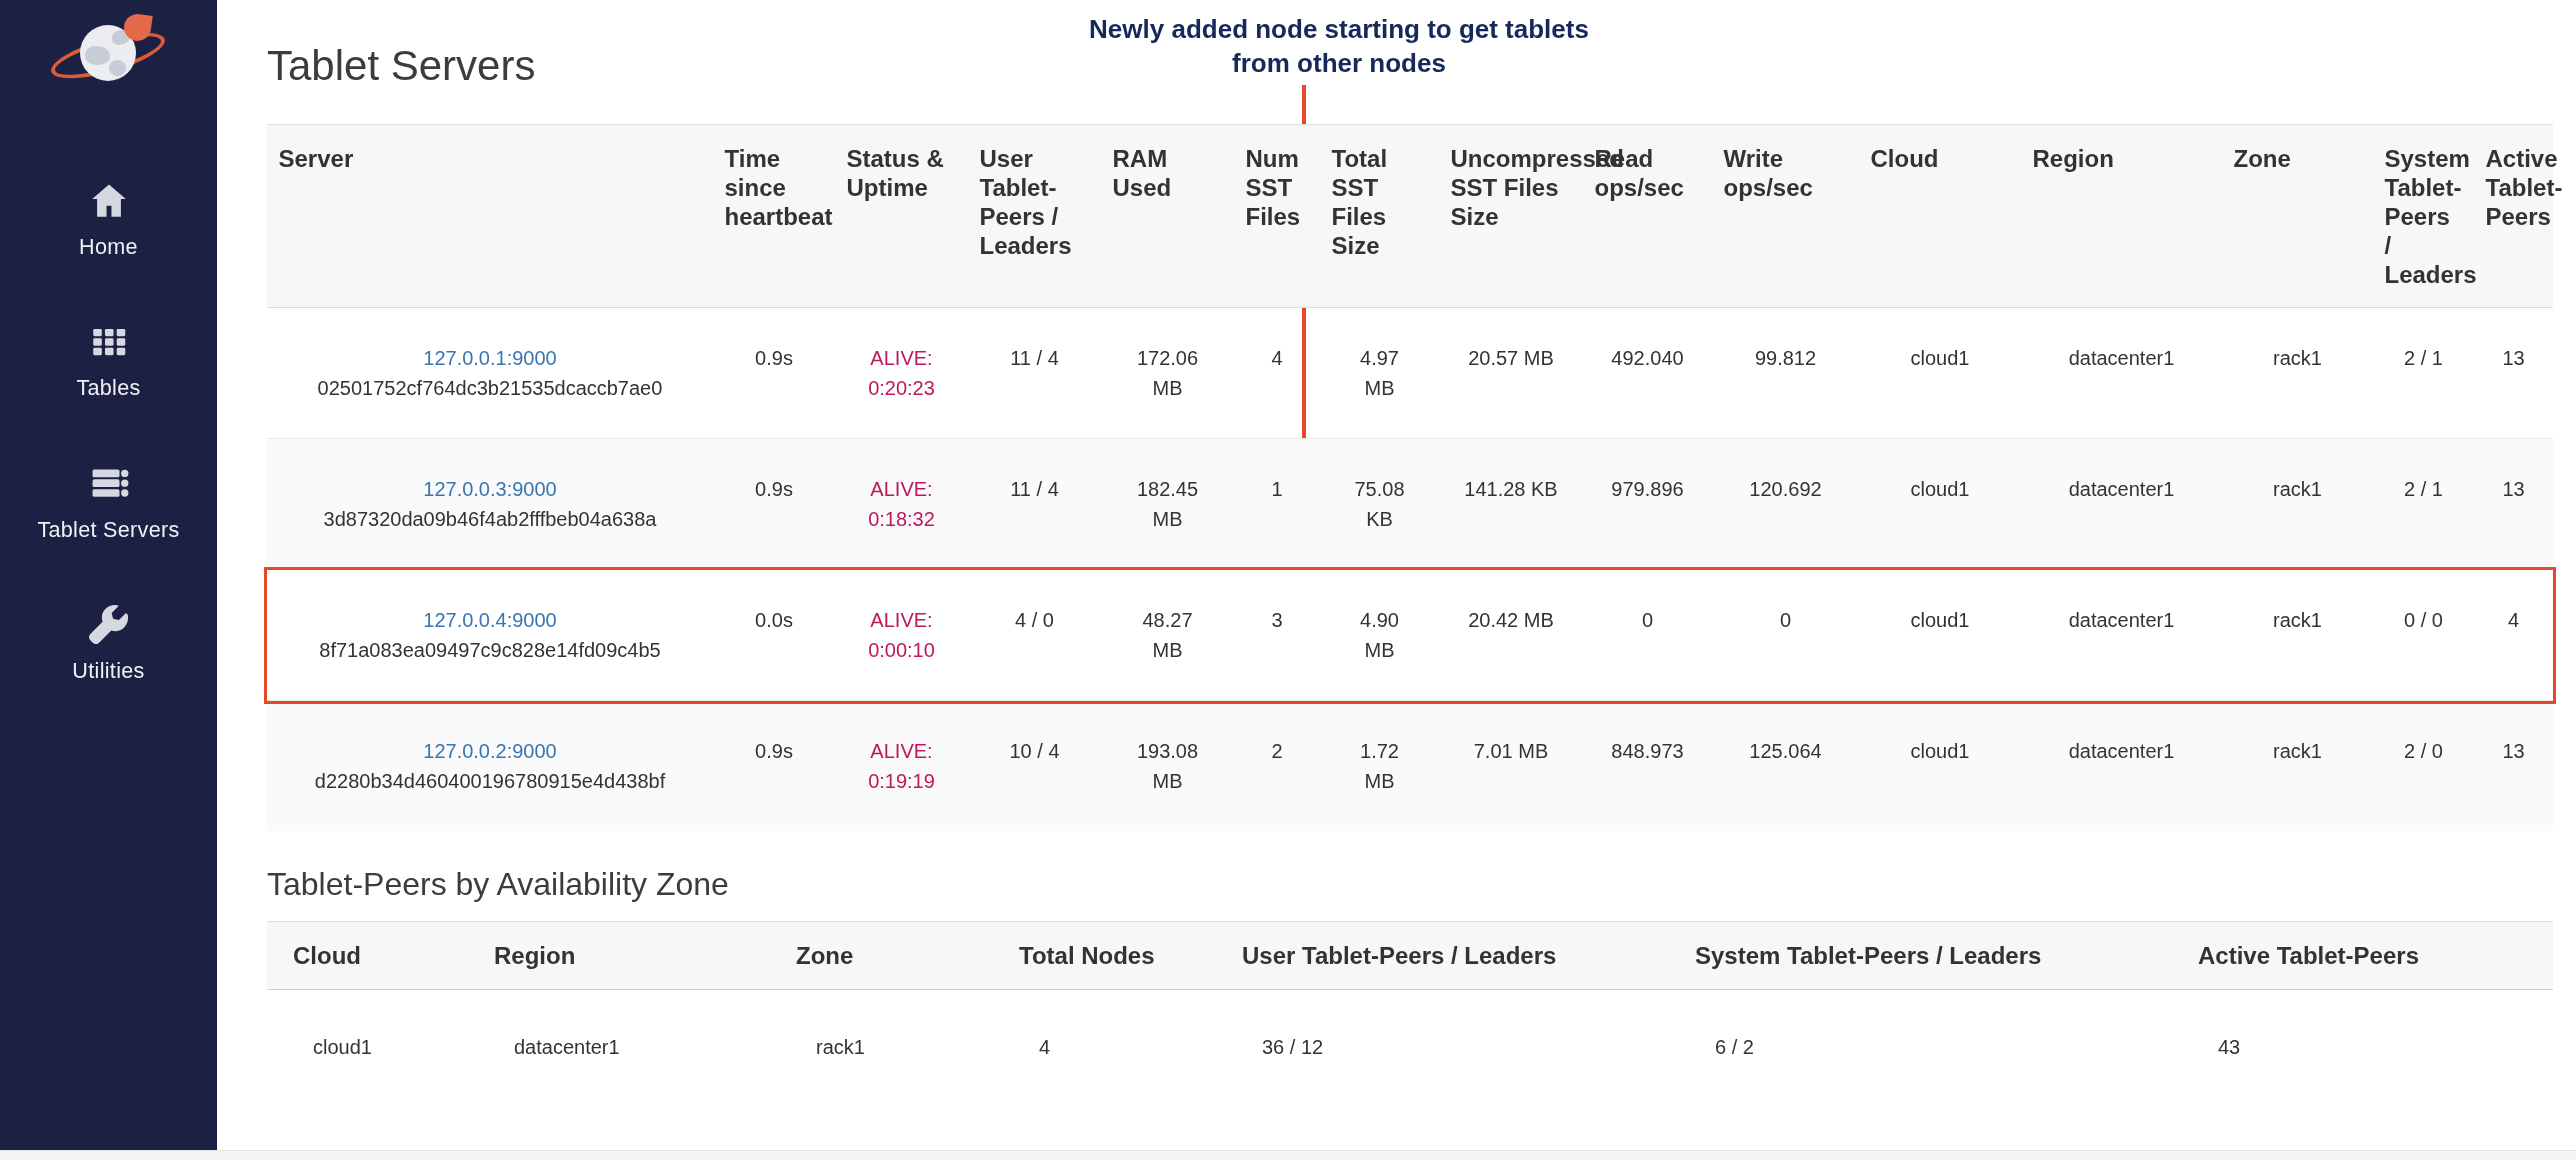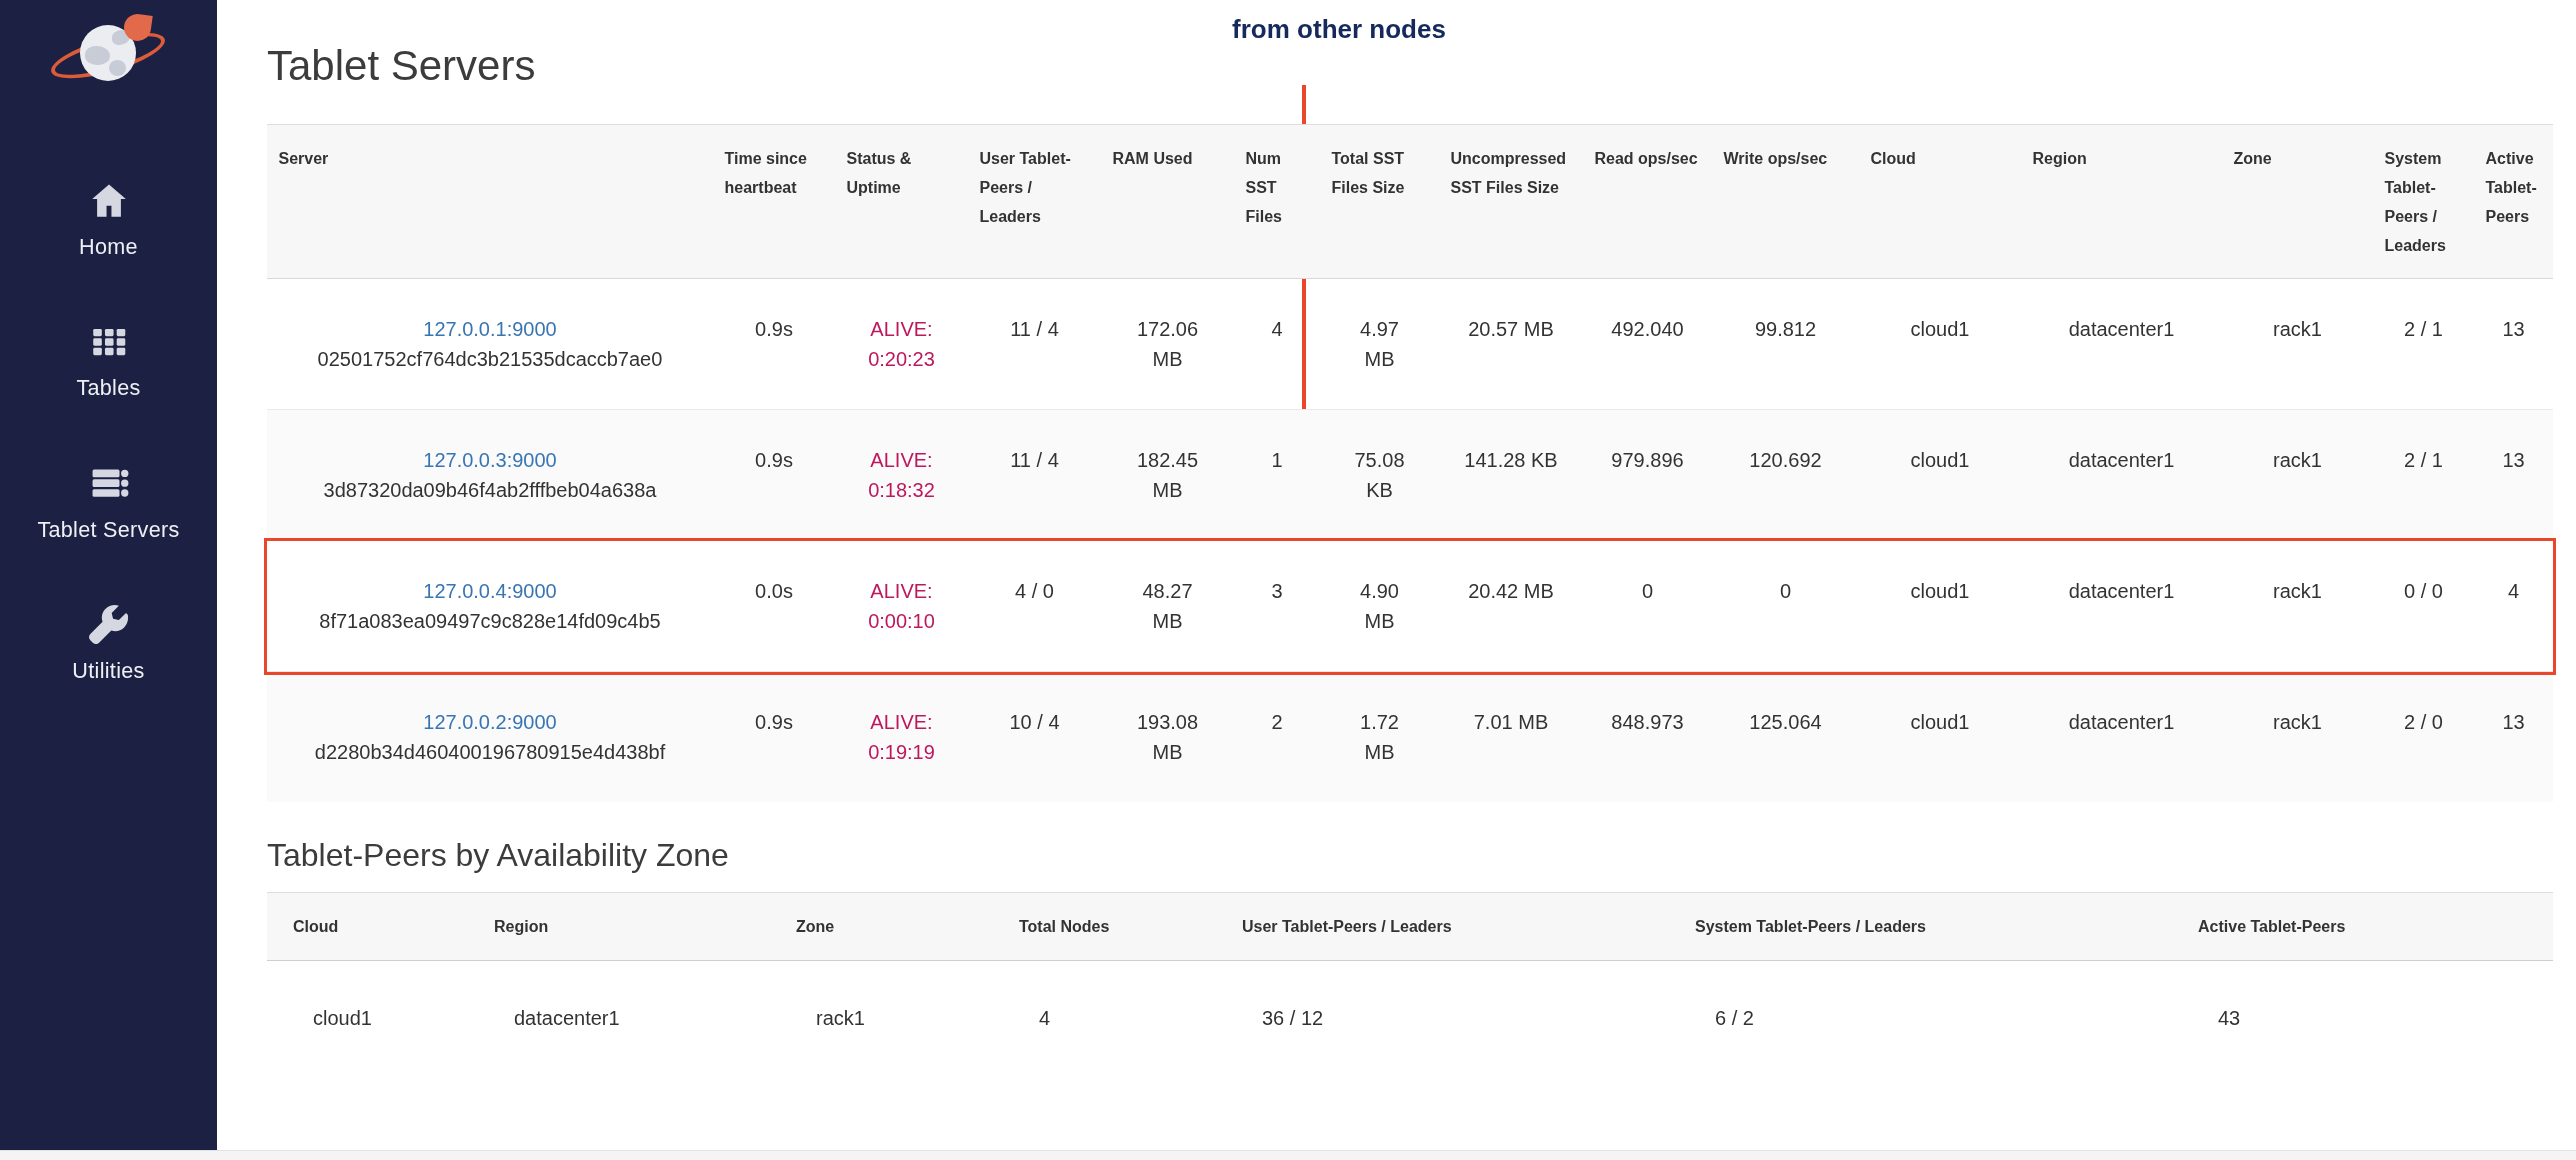--- a/index.html
+++ b/index.html
@@ -38,21 +38,21 @@
   .nav-item svg { width:42px; height:42px; fill:#d5d8e0; }
   .nav-label { font-size:21.6px; color:#eef0f4; letter-spacing:0.3px; }
 
   
   .content { position:absolute; left:217px; top:0; width:2359px; padding:0 23px 0 50px; }
   .page-title { font-size:42px; line-height:52px; font-weight:500; color:#3c3c3c; margin:40px 0 0 0; }
 
   table { border-collapse:collapse; table-layout:fixed; width:2286px; }
   .servers-table { margin-top:32px; border-top:0.7px solid #ddd; }
   th {
-    text-align:left; vertical-align:top; font-weight:700; font-size:16px; line-height:29px;
+    text-align:left; vertical-align:top; font-weight:700; font-size:24px; line-height:29px;
     padding:18.7px 11.5px; background:#f7f7f7; border-bottom:1.4px solid #d8d8d8;
   }
   .servers-table td {
     vertical-align:top; font-size:20px; line-height:30px;
     padding:35px 11.5px; border-top:0.7px solid #e9e9e9;
   }
   .servers-table tbody tr:nth-child(even) td { background:#fafafa; }
   tr.highlighted { outline:3.6px solid #e8472b; outline-offset:-0.7px; }
   .al { text-align:center; } .ac { text-align:center; }
   a.server-link { color:#3875b2; text-decoration:none; }
@@ -143,20 +143,21 @@
           <svg viewBox="0 0 24 24">
               <path d="M22.3 5.1 18.2 9.2l-3.3-.8-.8-3.3L18.2 1c-2.7-.9-5.8-.1-7.7 1.9-1.9 1.9-2.5 4.7-1.6 7.2l-7 7c-1 1-1 2.6 0 3.6l1.4 1.4c1 1 2.6 1 3.6 0l7-7c2.5.9 5.3.3 7.2-1.6 2-1.9 2.8-5 2.2-7.4Z"></path>
             </svg>
         </span>
         <span class="nav-label">Utilities</span>
       </div>
     </div>
   </div>
 
   <div class="annotation">
+    <div>Newly added node starting to get tablets</div>
     <div>from other nodes</div>
   </div>
   <div class="arrow-line"></div>
   <div class="arrow-head"></div>
 
   <div class="content">
     <h1 class="page-title">Tablet Servers</h1>
 
     <table class="servers-table">
       <colgroup>

